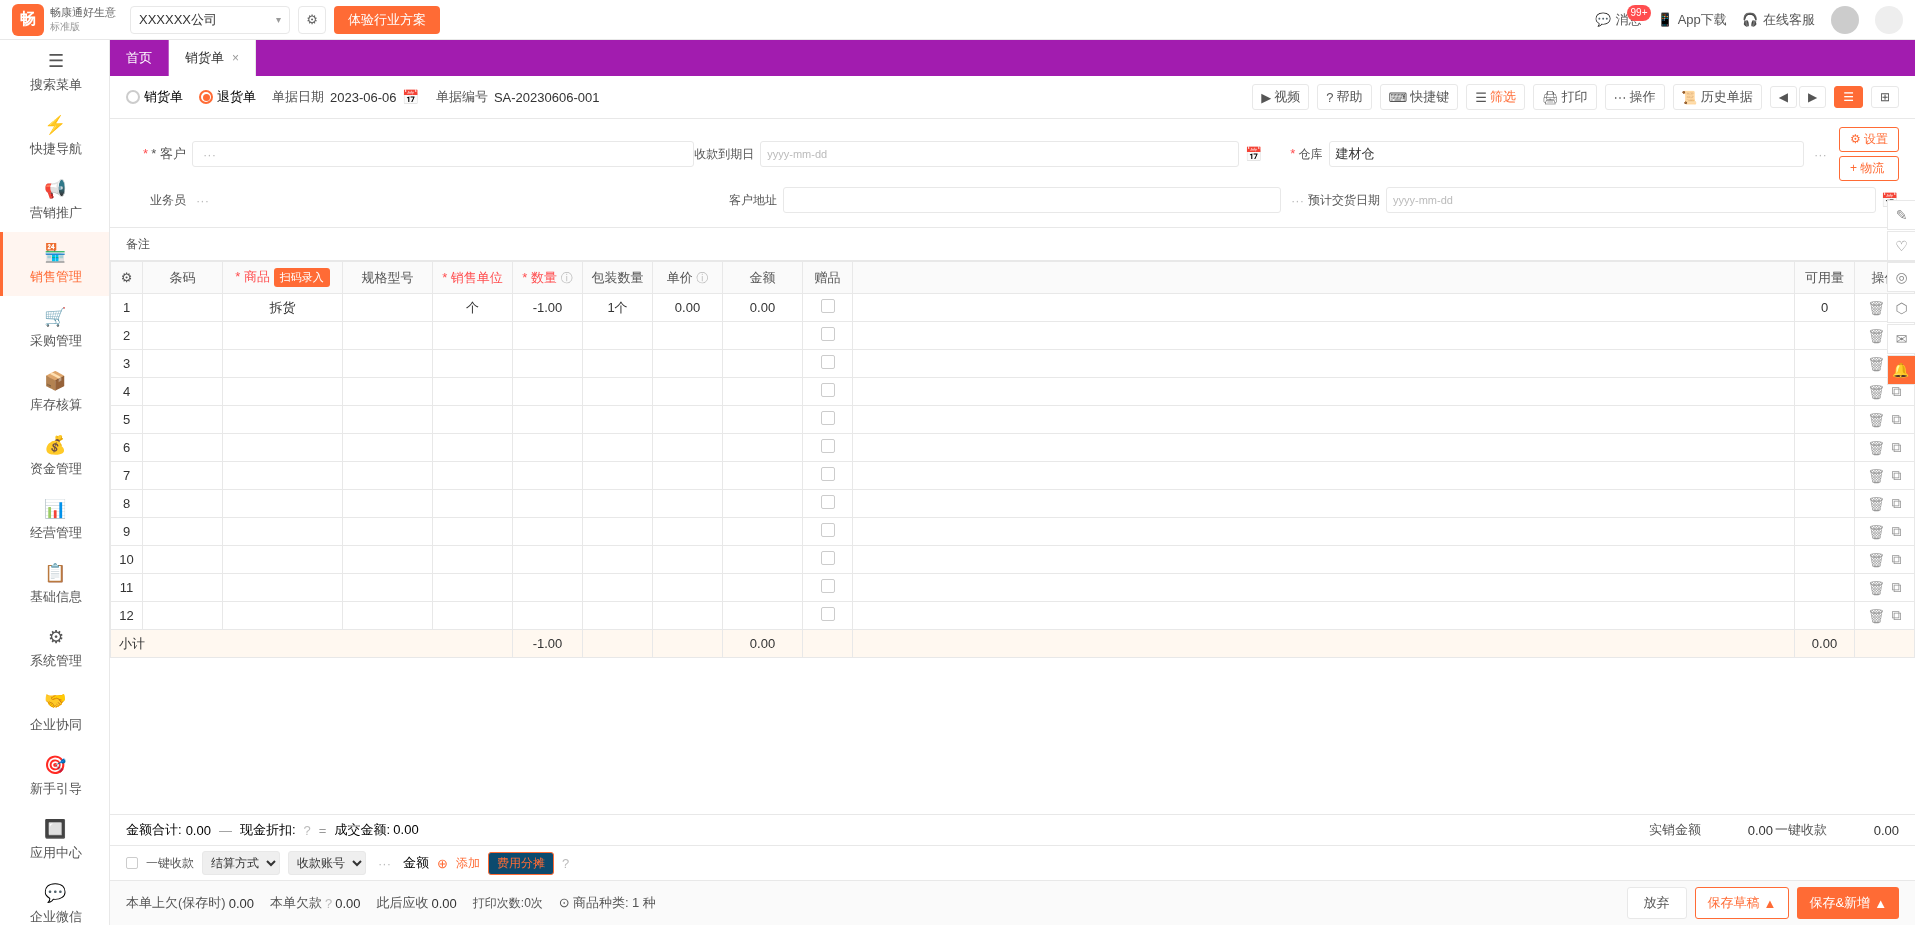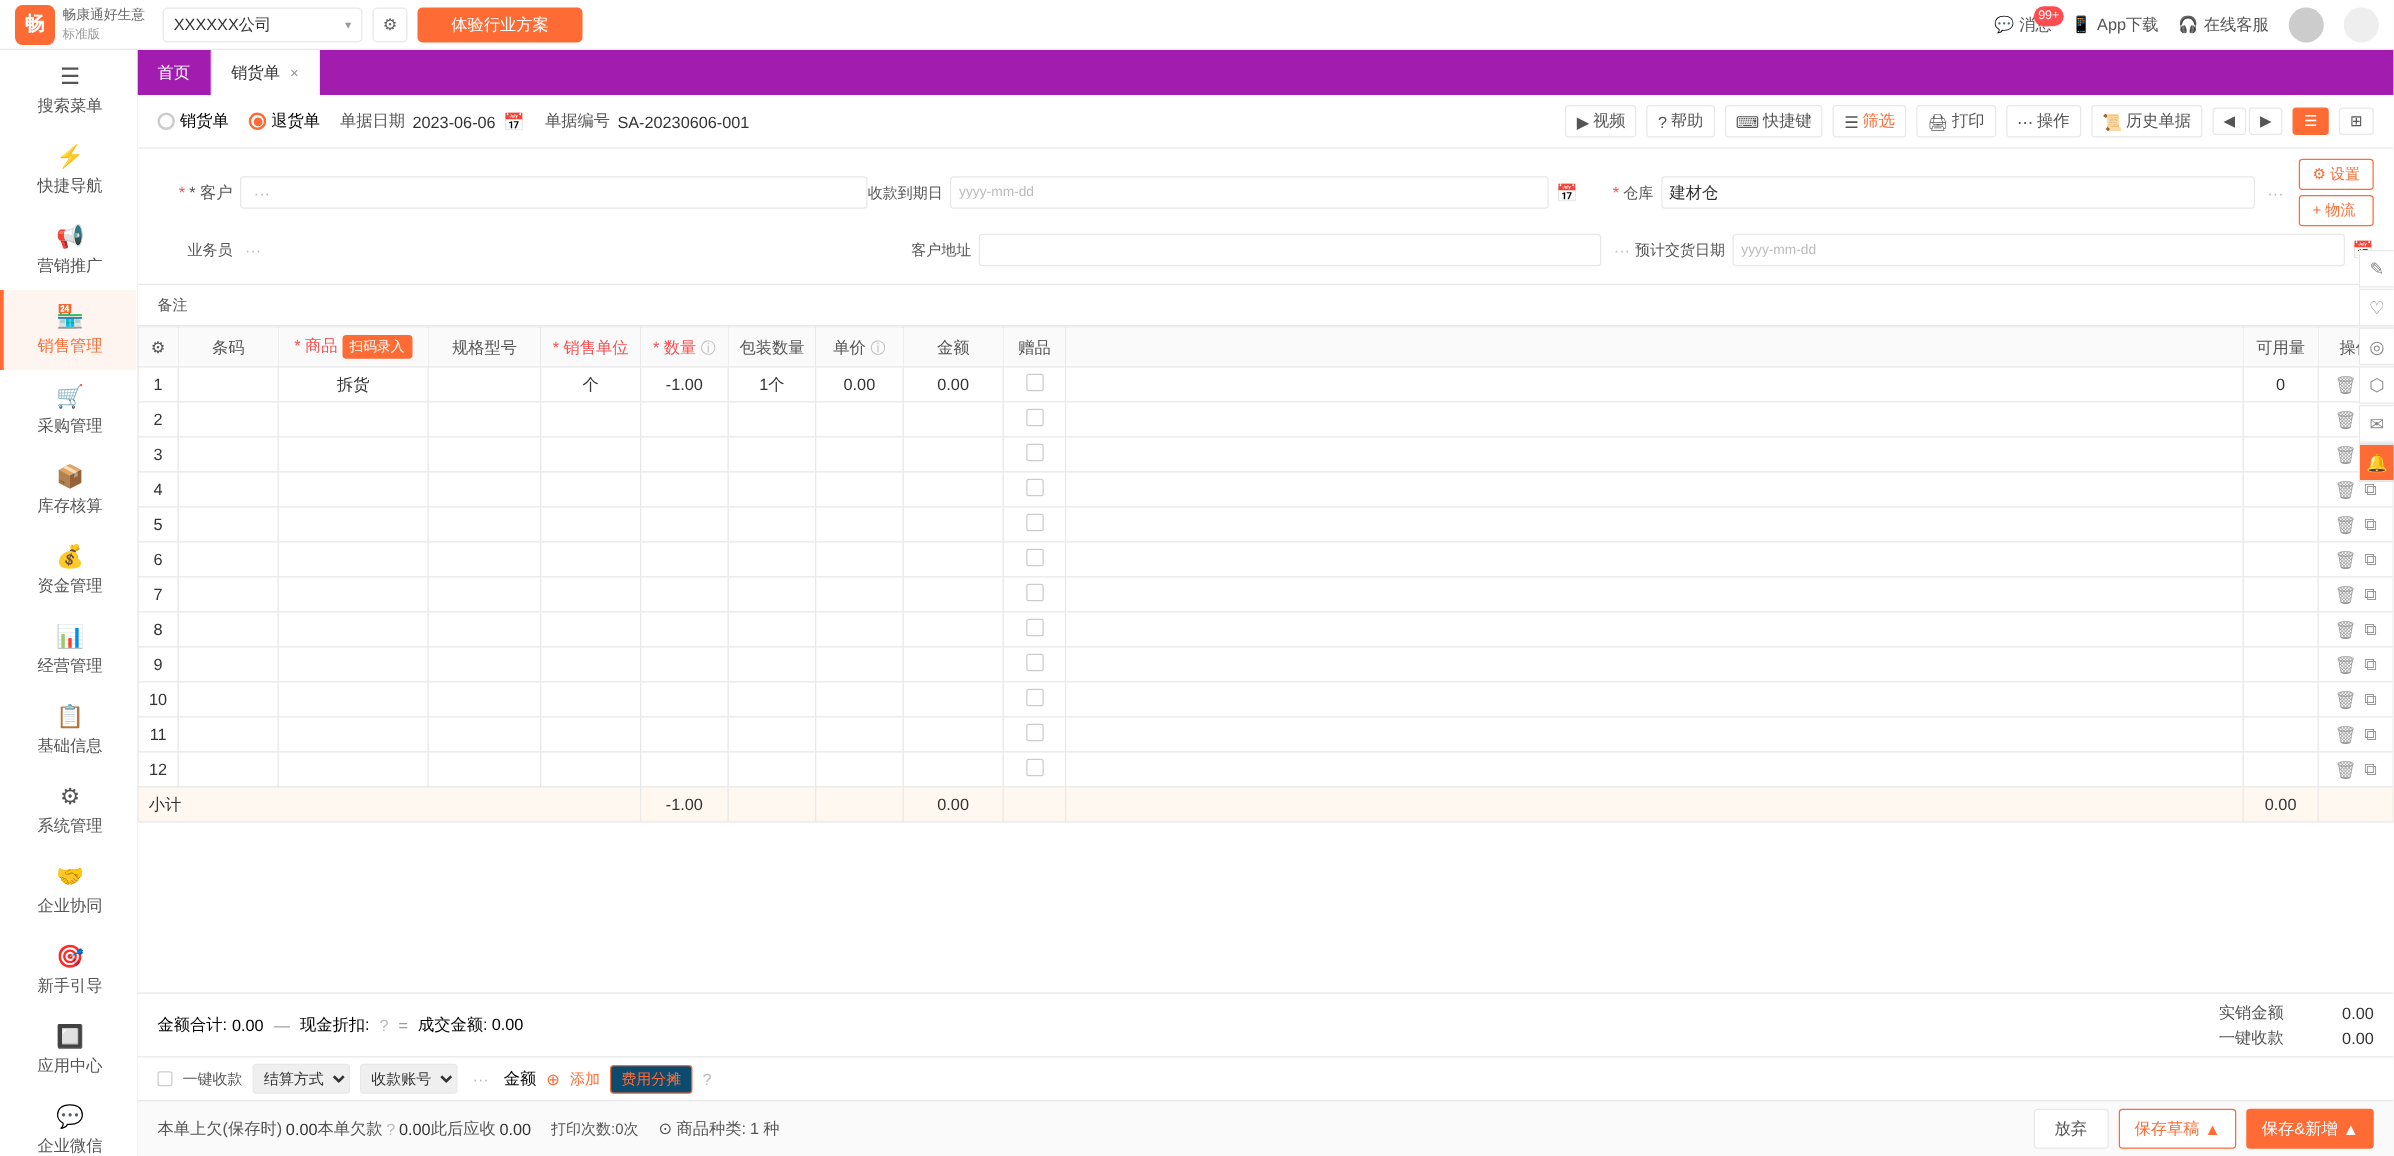--- a/index.html
+++ b/index.html
@@ -40,21 +40,21 @@
     .company-name { font-size: 13px; color: #333; flex: 1; }
     .chevron-down { color: #999; font-size: 10px; }
 
     .gear-btn {
       width: 28px; height: 28px; border: 1px solid #e8e8e8; border-radius: 4px;
       display: flex; align-items: center; justify-content: center; cursor: pointer; color: #666;
     }
 
     .trial-btn {
       background: #ff6b35; color: #fff; border: none; border-radius: 4px;
-      padding: 5px 27px; cursor: pointer; font-size: 13px;
+      padding: 5px 14px; cursor: pointer; font-size: 13px;
     }
 
     .header-right {
       margin-left: auto;
       display: flex; align-items: center; gap: 16px;
     }
     .header-icon-item {
       display: flex; align-items: center; gap: 4px; cursor: pointer; color: #555; font-size: 12px;
       position: relative;
     }
@@ -223,32 +223,32 @@
       height: 24px; border: 1px solid #e8e8e8; border-radius: 3px; font-size: 12px; padding: 0 4px; color: #333;
     }
     .expense-btn {
       border: 1px solid #ff6b35; color: #ff6b35; background: #0c4a6e;
       border-radius: 3px; padding: 2px 8px; cursor: pointer; font-size: 12px;
     }
     .add-btn { color: #ff6b35; cursor: pointer; font-size: 12px; }
 
     .summary-right {
       margin-left: auto;
-      display: flex; flex-direction: column; align-items: flex-end; gap: 2px;
+      display: flex; flex-direction: row; align-items: flex-end; gap: 2px;
     }
     .summary-row { display: flex; align-items: center; gap: 12px; font-size: 12px; }
     .summary-label { color: #555; }
     .summary-val { color: #333; font-weight: 500; min-width: 60px; text-align: right; }
 
     
     .footer-bar {
       background: #fafafa; border-top: 1px solid #e8e8e8;
       padding: 6px 16px; display: flex; align-items: center; gap: 16px;
     }
-    .footer-info { display: flex; align-items: center; font-size: 12px; color: #555; }
+    .footer-info { display: flex; align-items: center; gap: 16px; font-size: 12px; color: #555; }
     .footer-info-item { display: flex; align-items: center; gap: 3px; }
     .footer-info-val { color: #333; }
     .footer-actions { margin-left: auto; display: flex; align-items: center; gap: 8px; }
     .btn-abandon {
       height: 32px; padding: 0 16px; border: 1px solid #e8e8e8; border-radius: 3px;
       background: #fff; color: #555; cursor: pointer; font-size: 13px;
     }
     .btn-save-draft {
       height: 32px; padding: 0 12px; border: 1px solid #ff6b35; border-radius: 3px;
       background: #fff; color: #ff6b35; cursor: pointer; font-size: 13px;

